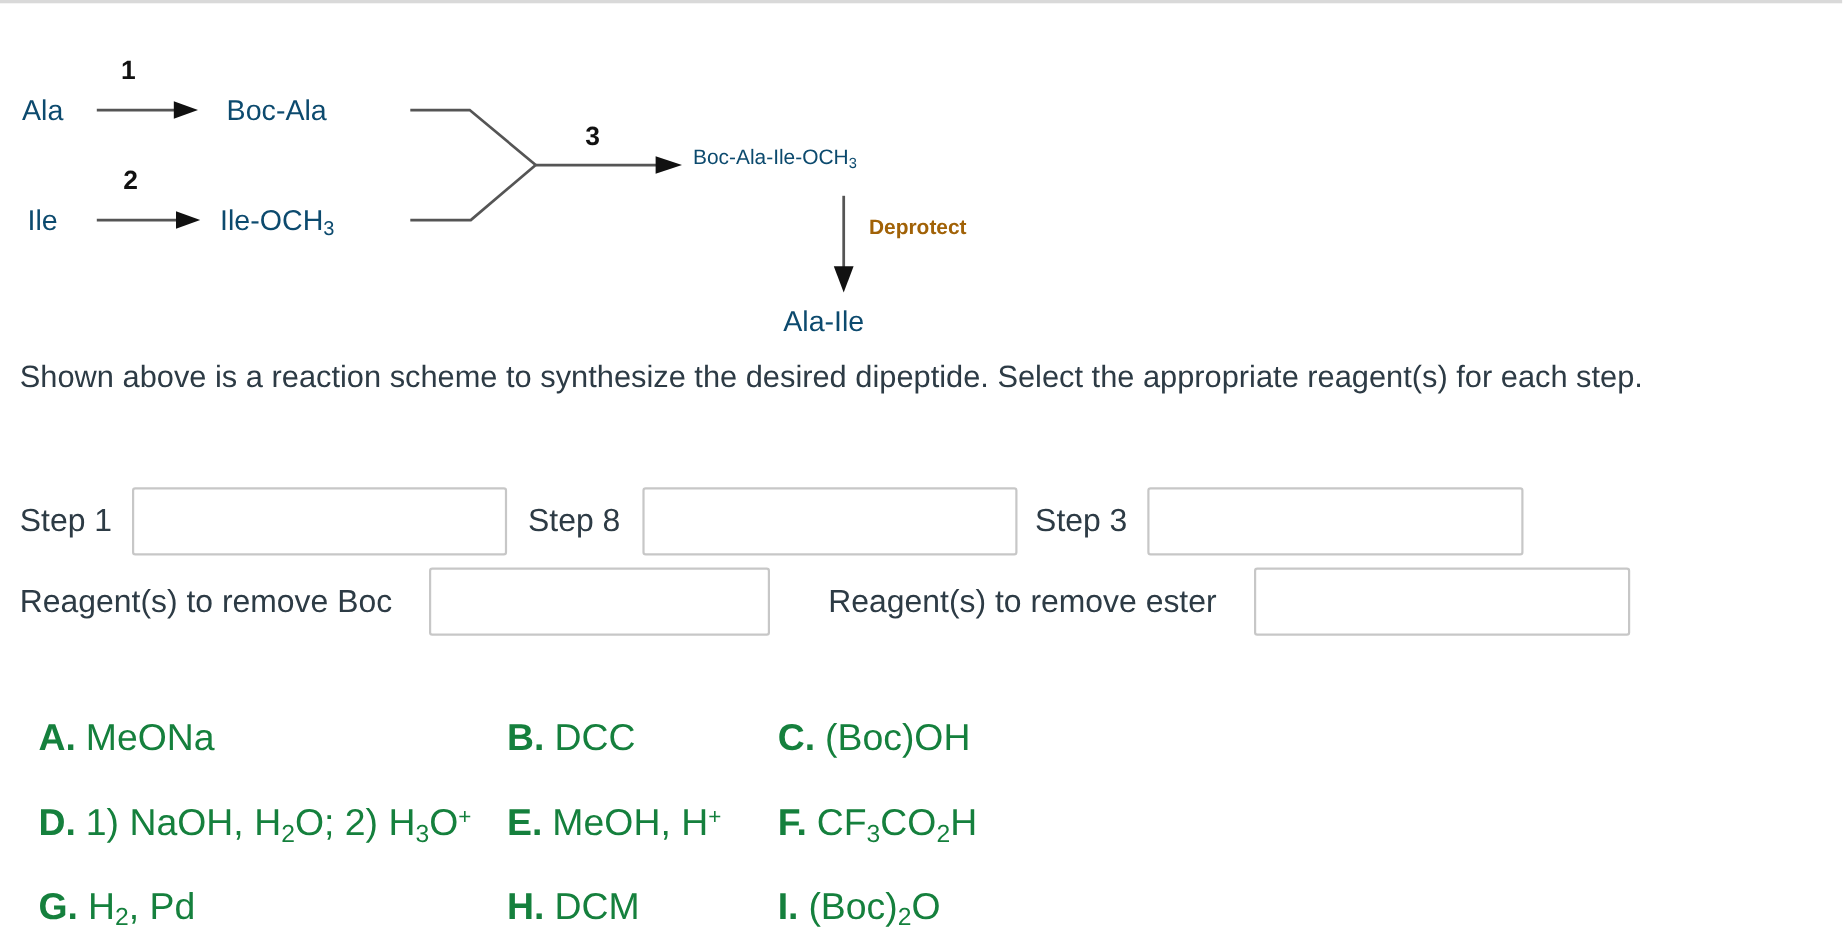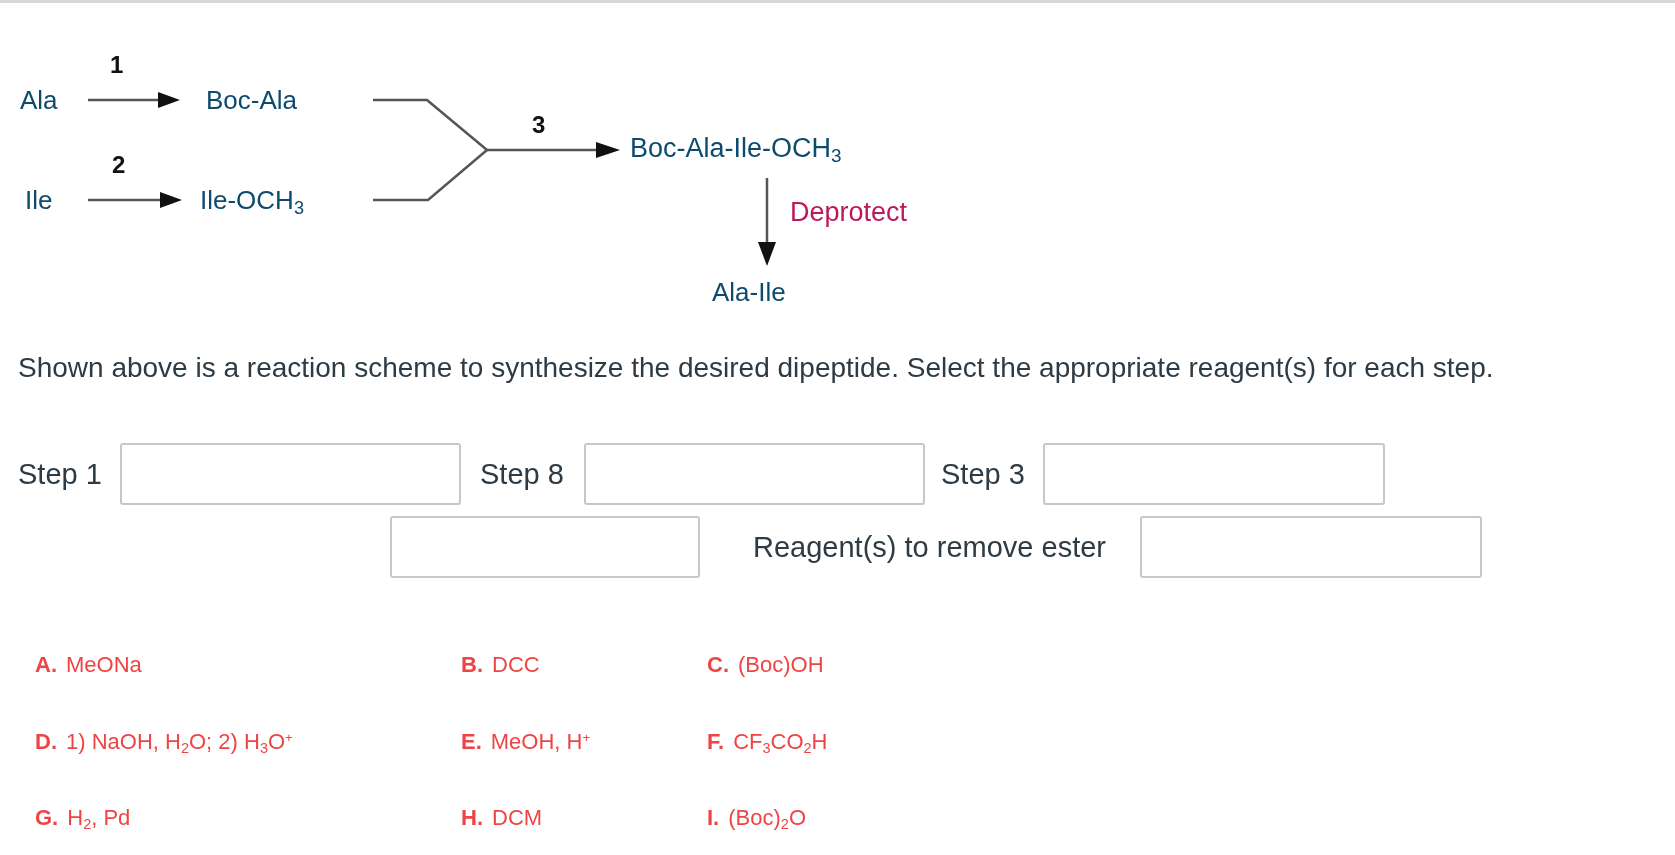--- a/index.html
+++ b/index.html
@@ -4,34 +4,34 @@
 <style>
   html,body{margin:0;padding:0;background:#fff;}
   .canvas{position:relative;width:1675px;height:855px;background:#ffffff;overflow:hidden;
           font-family:"Liberation Sans", sans-serif;}
   .topbar{position:absolute;left:0;top:0;width:1675px;height:3px;background:#d9d9d9;}
 
   
   .scheme{position:absolute;left:0;top:0;width:1675px;height:320px;}
   .scheme svg{position:absolute;left:0;top:0;}
   .s-text{position:absolute;color:#0c4a6e;font-size:26px;line-height:1.1;white-space:nowrap;}
-  .s-big{font-size:27px;}
+  .s-big{font-size:19px;}
   .s-num{font-weight:bold;font-size:24px;color:#111;}
-  .s-bold{font-weight:normal;color:#be185d;}
+  .s-bold{font-weight:bold;color:#a16207;}
 
   
-  .question{position:absolute;left:18px;top:350px;width:1650px;font-size:28px;
+  .question{position:absolute;left:18px;top:325px;width:1650px;font-size:28px;
             color:#2d3b45;line-height:1.25;}
   .lbl{position:absolute;font-size:29px;color:#2d3b45;white-space:nowrap;line-height:62px;}
   .inp{position:absolute;height:62px;box-sizing:border-box;border:2px solid #c7c7c7;
        border-radius:3px;background:#fff;font-size:26px;color:#2d3b45;padding:0 12px;
        font-family:"Liberation Sans", sans-serif;outline:none;}
 
   
-  .opt{position:absolute;font-size:22px;color:#ef4444;white-space:nowrap;line-height:1;}
+  .opt{position:absolute;font-size:34px;color:#15803d;white-space:nowrap;line-height:1;}
   .opt .letter{font-weight:bold;margin-right:9px;}
   .rich sub{font-size:66%;vertical-align:-0.28em;}
   .rich sup{font-size:60%;vertical-align:0.5em;}
   .s-text sub{font-size:70%;vertical-align:-0.25em;}
 </style>
 </head>
 <body>
 
 <div class="canvas">
   <div class="topbar"></div>
@@ -72,20 +72,21 @@
 
   <div class="lbl" style="left:18px;top:443px">Step 1</div>
   <input class="inp" style="left: 120px; top: 443px; width: 341px;" type="text" value="">
 
   <div class="lbl" style="left:480px;top:443px">Step 8</div>
   <input class="inp" style="left: 584px; top: 443px; width: 341px;" type="text" value="">
 
   <div class="lbl" style="left:941px;top:443px">Step 3</div>
   <input class="inp" style="left: 1043px; top: 443px; width: 342px;" type="text" value="">
 
+  <div class="lbl" style="left:18px;top:516px">Reagent(s) to remove Boc</div>
   <input class="inp" style="left: 390px; top: 516px; width: 310px;" type="text" value="">
 
   <div class="lbl" style="left:753px;top:516px">Reagent(s) to remove ester</div>
   <input class="inp" style="left: 1140px; top: 516px; width: 342px;" type="text" value="">
 
   <div class="opt" style="left:35px;top:654px">
     <span class="letter">A.</span><span class="rich"><span>MeONa</span></span>
   </div>
   <div class="opt" style="left:461px;top:654px">
     <span class="letter">B.</span><span class="rich"><span>DCC</span></span>

